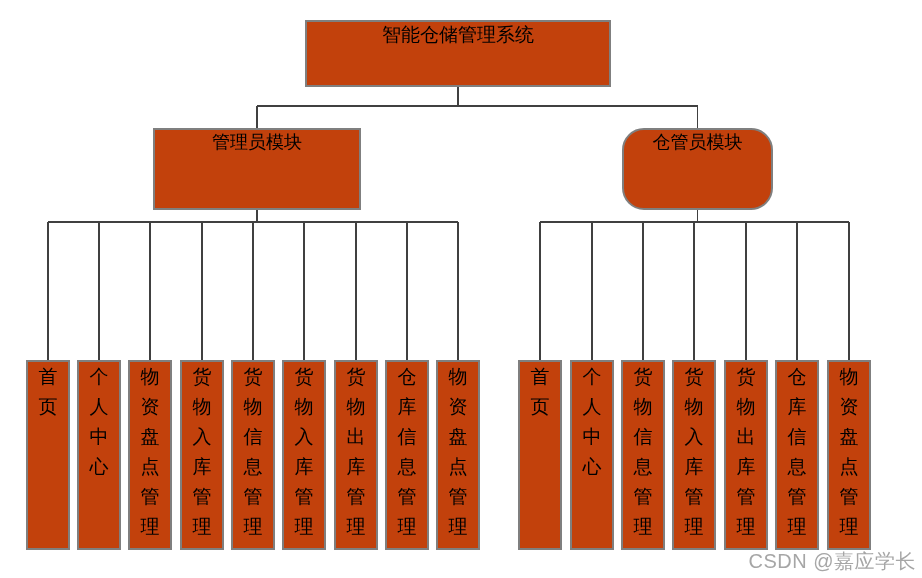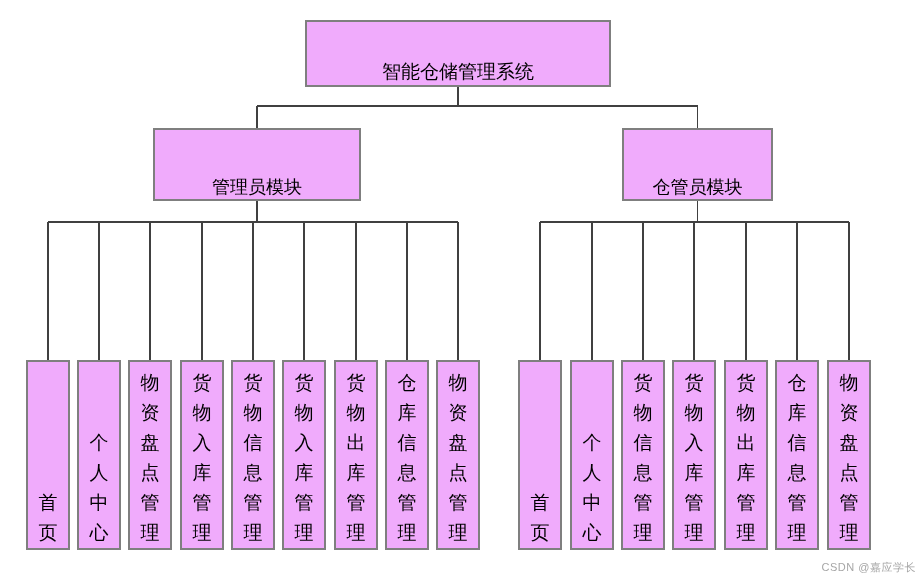--- a/index.html
+++ b/index.html
@@ -17,57 +17,57 @@
     color: var(--text, #000000);
   }
   #connectors {
     position: absolute;
     left: 0; top: 0;
     width: 922px; height: 578px;
     shape-rendering: crispEdges;
   }
   .box {
     position: absolute;
-    background: #f0abfc;
+    background: #c2410c;
     border: 2px solid var(--box-border, #808080);
     box-sizing: border-box;
     display: flex;
-    align-items: flex-end;
+    align-items: flex-start;
     justify-content: center;
     text-align: center;
   }
   .root-box {
     left: 305px; top: 20px;
     width: 306px; height: 67px;
     font-size: 19px;
   }
   .module-box {
-    top: 128px; height: 73px;
+    top: 128px; height: 82px;
     font-size: 18px;
   }
   .module-0 { left: 153px; width: 208px; }
-  .module-1 { left: 622px; width: 151px; }
+  .module-1 { left: 622px; width: 151px; border-radius: 22px; }
   .leaf-box {
     top: 360px;
     width: 44px;
     height: 190px;
   }
   .vtext {
     display: inline-block;
     width: 1em;
     word-break: break-all;
     line-height: 30px;
     font-size: 19px;
     text-align: center;
   }
   .watermark {
     position: absolute;
     right: 6px;
     bottom: 3px;
-    font-size: 11px;
+    font-size: 20px;
     letter-spacing: 0.5px;
     color: var(--watermark, #a6a6a6);
     margin-top: 40px;
   }
 </style>
 </head>
 <body>
 
 <div class="canvas">
 

